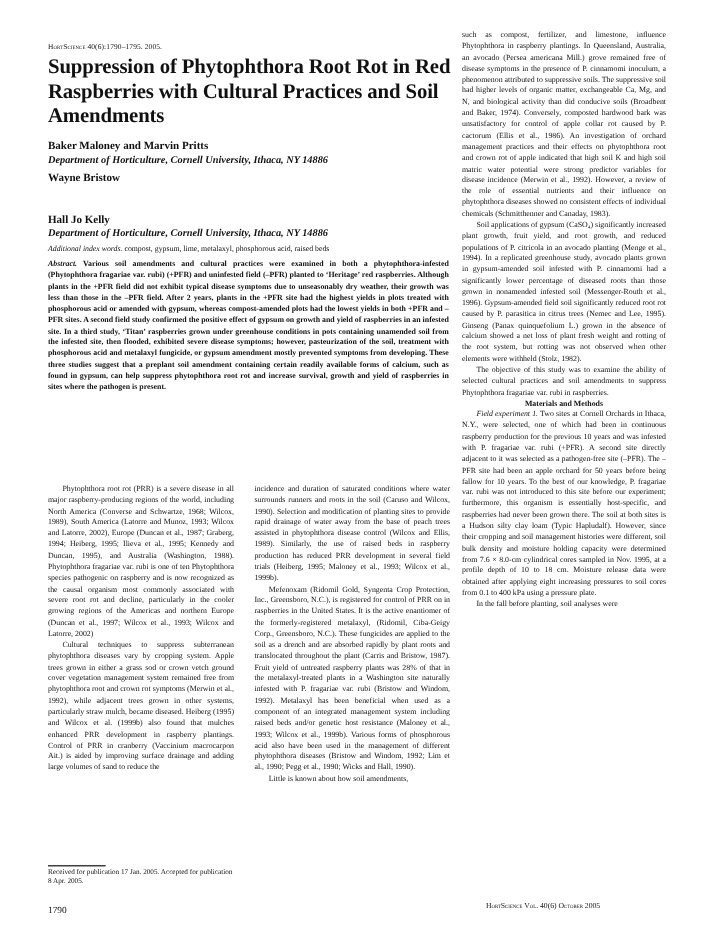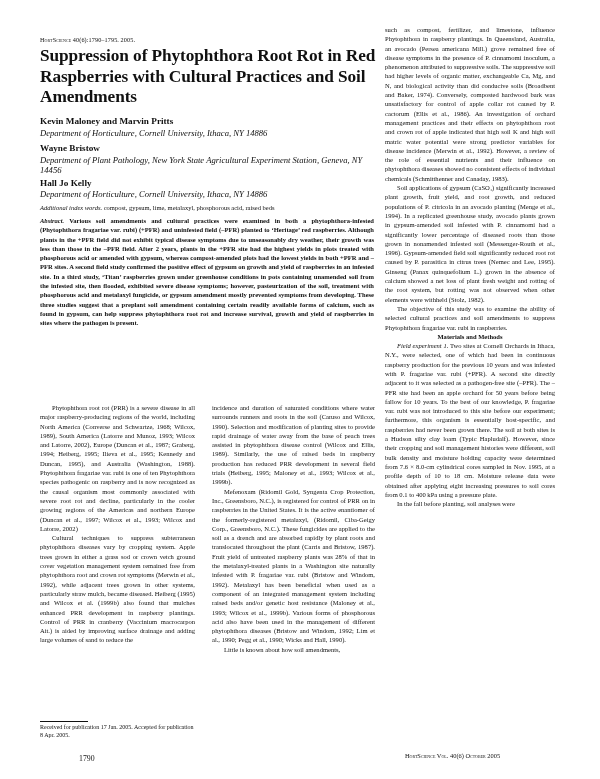--- a/index.html
+++ b/index.html
@@ -3,52 +3,51 @@
   <meta charset="utf-8">
   <style>
     html, body { margin: 0; padding: 0; background: #ffffff; }
     body { width: 600px; height: 779px; position: relative; overflow: hidden;
            font-family: "Liberation Serif", "DejaVu Serif", serif; color: #111; }
     .page { position: absolute; left: 0; top: 0; width: 564px; height: 779px; }
     .journal-ref { position: absolute; left: 40px; top: 36px; font-size: 6.2px; letter-spacing: 0.1px; }
     .sc { font-variant: small-caps; }
     .title { position: absolute; left: 40px; top: 46px; width: 340px; font-size: 17.3px; font-weight: bold; line-height: 20.5px; margin: 0; letter-spacing: -0.1px; }
     .author { position: absolute; left: 40px; font-size: 9.2px; font-weight: bold; }
-    .affil { position: absolute; left: 40px; width: 340px; font-size: 8.6px; font-style: italic; line-height: 10.4px; }
+    .affil { position: absolute; left: 40px; width: 340px; font-size: 8.6px; font-style: italic; line-height: 10.4px; font-weight: bold; }
     .keywords { position: absolute; left: 40px; top: 197px; width: 340px; font-size: 6.5px; }
     .keywords .lbl { font-style: italic; }
     .abstract { position: absolute; left: 40px; top: 210px; width: 334px; font-size: 6.55px; font-weight: bold; line-height: 9.3px; text-align: justify; }
     .abstract .lbl { font-style: italic; }
     .col { position: absolute; font-size: 6.55px; line-height: 9.3px; text-align: justify; }
     .col p { margin: 0; text-indent: 12px; }
     .col p.noindent { text-indent: 0; }
     .col1 { left: 40px; top: 403px; width: 155px; }
     .col2 { left: 212px; top: 403px; width: 163px; }
     .col3 { left: 385px; top: 25px; width: 170px; }
     .section-head { text-align: center; font-weight: bold; margin: 12px 0 6px 0; text-indent: 0 !important; }
     .it { font-style: italic; }
     .footnote-rule { position: absolute; left: 40px; top: 721px; width: 48px; border-top: 0.8px solid #111; }
     .footnote { position: absolute; left: 40px; top: 723px; width: 158px; font-size: 6px; line-height: 8.2px; }
-    .page-num { position: absolute; left: 40px; top: 754px; font-size: 7.8px; margin-left: 39px; }
+    .page-num { position: absolute; left: 40px; top: 754px; font-size: 7.8px; }
     .footer-journal { position: absolute; left: 405px; top: 752px; font-size: 6.4px; }
   </style>
 </head>
 <body>
 
 <div class="page">
 
   <div class="journal-ref"><span class="sc">HortScience</span><span> 40(6):1790–1795. 2005.</span></div>
 
   <h1 class="title">Suppression of Phytophthora Root Rot in Red Raspberries with Cultural Practices and Soil Amendments</h1>
 
-  <div class="author" style="top:116px">Kevin Maloney and Marvin Pritts</div>
+  <div class="author" style="top:116px">Baker Maloney and Marvin Pritts</div>
   <div class="affil" style="top:128px">Department of Horticulture, Cornell University, Ithaca, NY 14886</div>
 
   <div class="author" style="top:143px">Wayne Bristow</div>
-  <div class="affil" style="top:155px">Department of Plant Pathology, New York State Agricultural Experiment Station, Geneva, NY 14456</div>
 
   <div class="author" style="top:178px">Hall Jo Kelly</div>
 
   <div class="affil" style="top:189px">Department of Horticulture, Cornell University, Ithaca, NY 14886</div>
 
   <div class="keywords" style="top:204px"><span class="lbl">Additional index words.</span><span> compost, gypsum, lime, metalaxyl, phosphorous acid, raised beds</span></div>
 
   <div class="abstract" style="top:216px"><span class="lbl">Abstract.</span><span> Various soil amendments and cultural practices were examined in both a phytophthora-infested (Phytophthora fragariae var. rubi) (+PFR) and uninfested field (–PFR) planted to ‘Heritage’ red raspberries. Although plants in the +PFR field did not exhibit typical disease symptoms due to unseasonably dry weather, their growth was less than those in the –PFR field. After 2 years, plants in the +PFR site had the highest yields in plots treated with phosphorous acid or amended with gypsum, whereas compost-amended plots had the lowest yields in both +PFR and –PFR sites. A second field study confirmed the positive effect of gypsum on growth and yield of raspberries in an infested site. In a third study, ‘Titan’ raspberries grown under greenhouse conditions in pots containing unamended soil from the infested site, then flooded, exhibited severe disease symptoms; however, pasteurization of the soil, treatment with phosphorous acid and metalaxyl fungicide, or gypsum amendment mostly prevented symptoms from developing. These three studies suggest that a preplant soil amendment containing certain readily available forms of calcium, such as found in gypsum, can help suppress phytophthora root rot and increase survival, growth and yield of raspberries in sites where the pathogen is present.</span></div>
 
   <div class="col col1">

